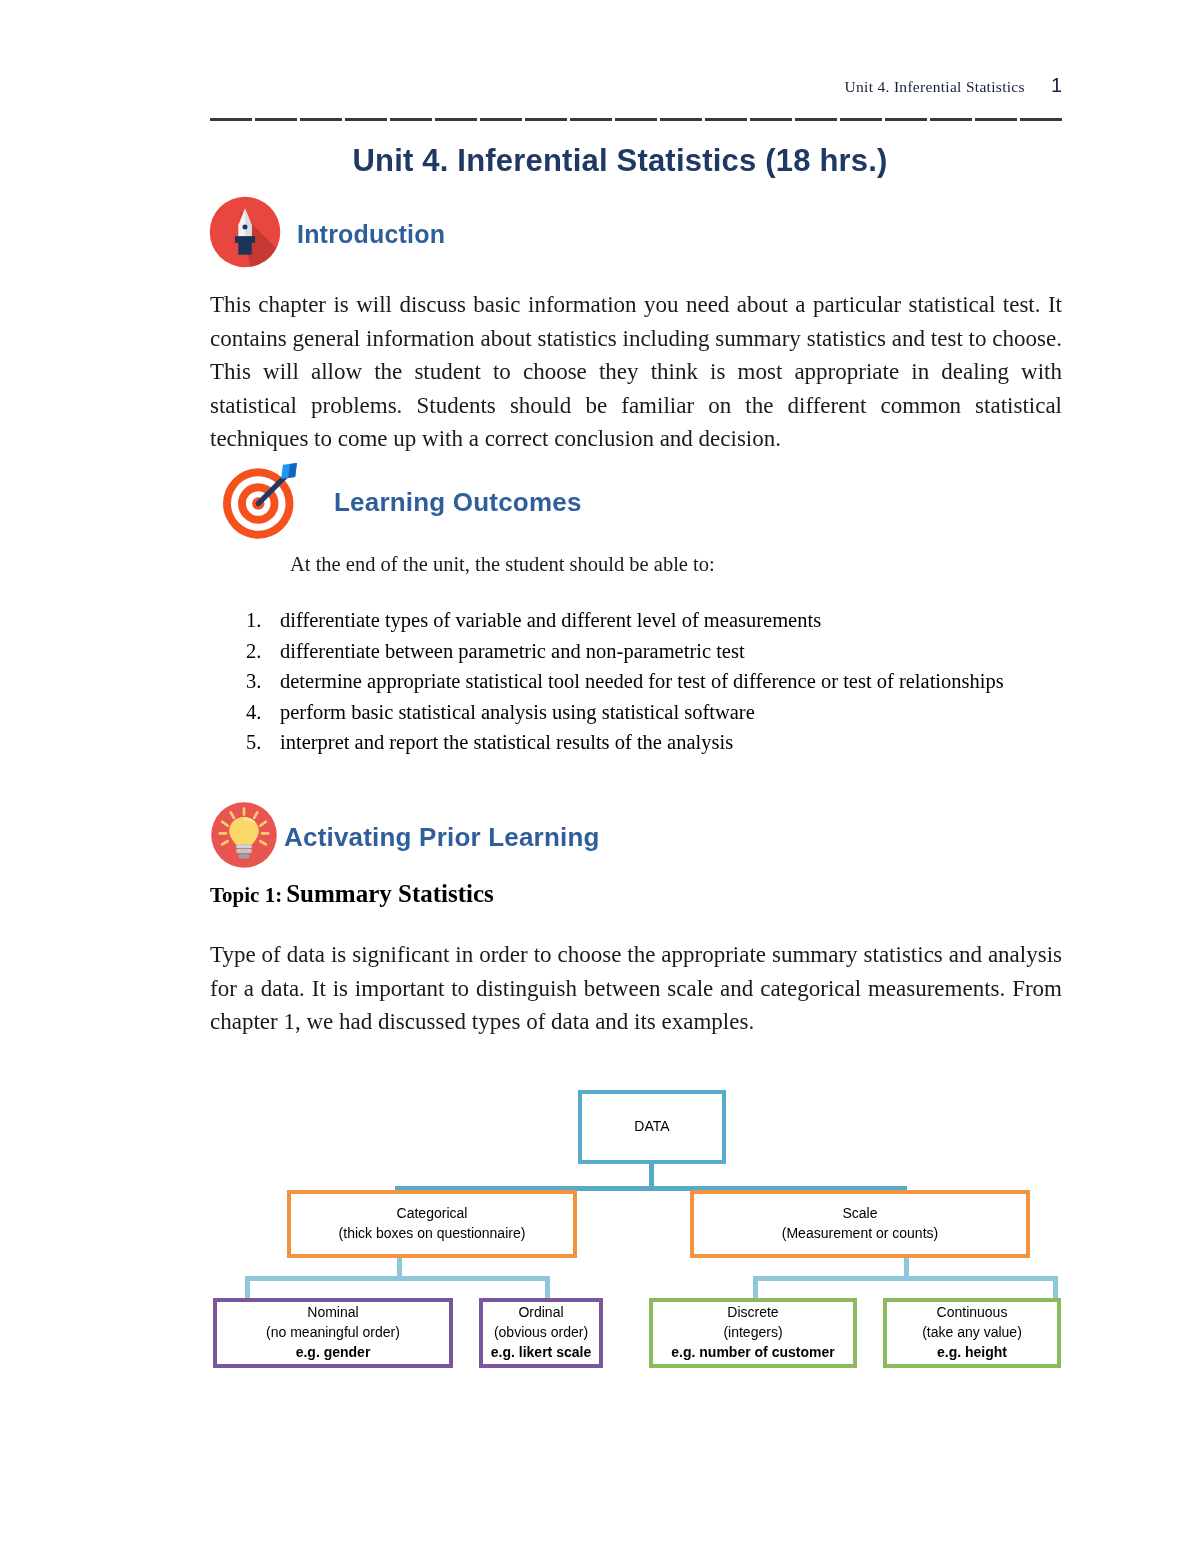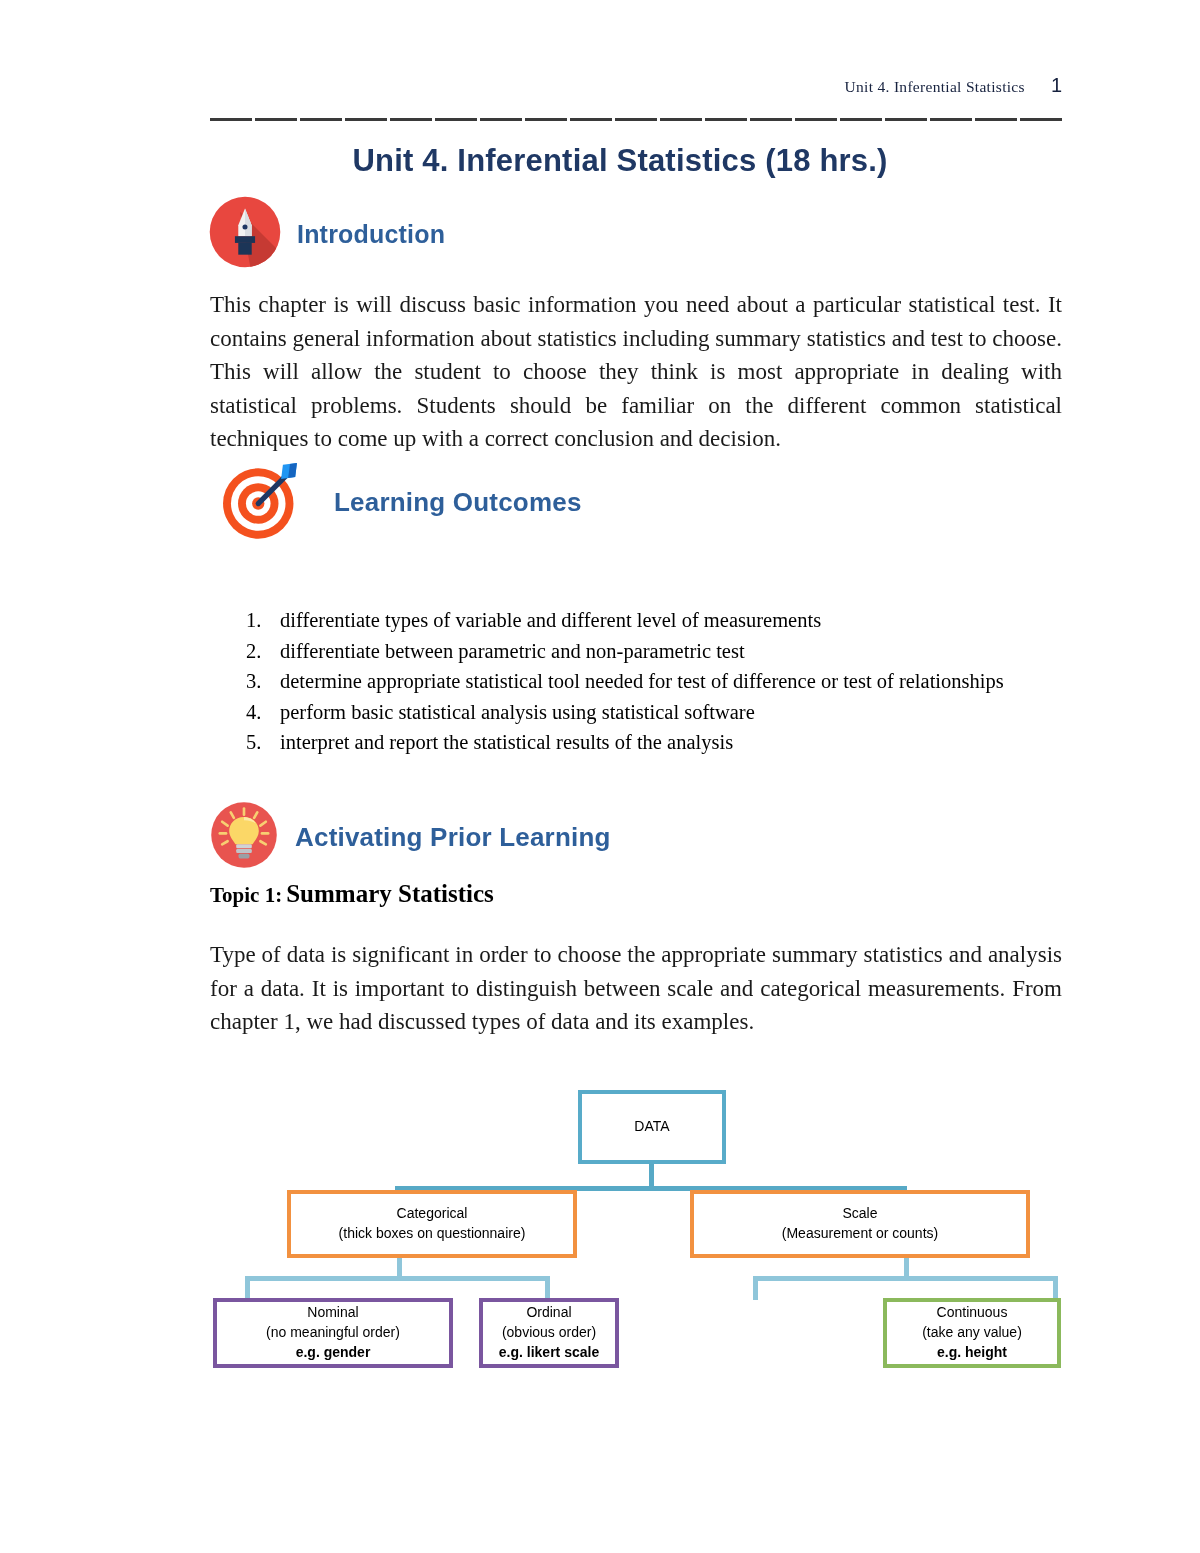--- a/index.html
+++ b/index.html
@@ -89,21 +89,21 @@
     letter-spacing: 0.2px;
   }
 
   #head-intro { top: 190px; left: 203px; }
   #head-intro .sh-label { margin-left: 10px; font-size: 25px; }
 
   #head-outcomes { top: 456px; left: 216px; justify-content: flex-end; }
   #head-outcomes .sh-label { margin-left: 30px; }
 
   #head-apl { top: 796px; left: 205px; }
-  #head-apl .sh-label { margin-left: 12px; text-align: right; }
+  #head-apl .sh-label { margin-left: 1px; text-align: right; }
 
   
   .icon-wrap { position: relative; flex: none; }
 
   
   .icon-pen { width: 84px; height: 84px; }
   
   .icon-target { width: 88px; height: 88px; }
   
   .icon-bulb { width: 78px; height: 78px; }
@@ -243,20 +243,21 @@
         <circle cx="48" cy="54" r="14" fill="#ffffff"></circle>
         <circle cx="48" cy="54" r="7" fill="#f4511e"></circle>
         <line x1="48" y1="54" x2="80" y2="22" stroke="#1f3864" stroke-width="6" stroke-linecap="round"></line>
         <polygon points="76,10 92,8 90,24 74,26" fill="#2196f3"></polygon>
         <polygon points="84,9 92,8 90,24 82,25" fill="#1565c0"></polygon>
       </svg>
     </span>
     <span class="sh-label">Learning Outcomes</span>
   </div>
 
+  <div id="par-outcomes-lead">At the end of the unit, the student should be able to:</div>
 
   <ol class="outcomes-list">
     <li>
       <span class="num">1.</span>
       <span class="txt">differentiate types of variable and different level of measurements</span>
     </li>
     <li>
       <span class="num">2.</span>
       <span class="txt">differentiate between parametric and non-parametric test</span>
     </li>
@@ -336,26 +337,31 @@
       <div class="l1">Scale</div>
       <div class="l2">(Measurement or counts)</div>
     </div>
 
     <div class="dbox b-purple" id="node-nominal" style="left: 8px; top: 208px; width: 240px; height: 70px;">
       <div class="l1">Nominal</div>
       <div class="l2">(no meaningful order)</div>
       <div class="l3">e.g.  gender</div>
     </div>
 
-    <div class="dbox b-purple" id="node-ordinal" style="left: 274px; top: 208px; width: 140px; height: 70px;">
+    <div class="dbox b-purple" id="node-ordinal" style="left: 274px; top: 208px; width: 124px; height: 70px;">
       <div class="l1">Ordinal</div>
       <div class="l2">(obvious order)</div>
       <div class="l3">e.g. likert scale</div>
     </div>
 
+    <div class="dbox b-green" id="node-discrete" style="left: 444px; top: 208px; width: 208px; height: 70px;">
+      <div class="l1">Discrete</div>
+      <div class="l2">(integers)</div>
+      <div class="l3">e.g. number of customer</div>
+    </div>
 
     <div class="dbox b-green" id="node-continuous" style="left: 678px; top: 208px; width: 178px; height: 70px;">
       <div class="l1">Continuous</div>
       <div class="l2">(take any value)</div>
       <div class="l3">e.g. height</div>
     </div>
 
   </div>
 
 </div>

